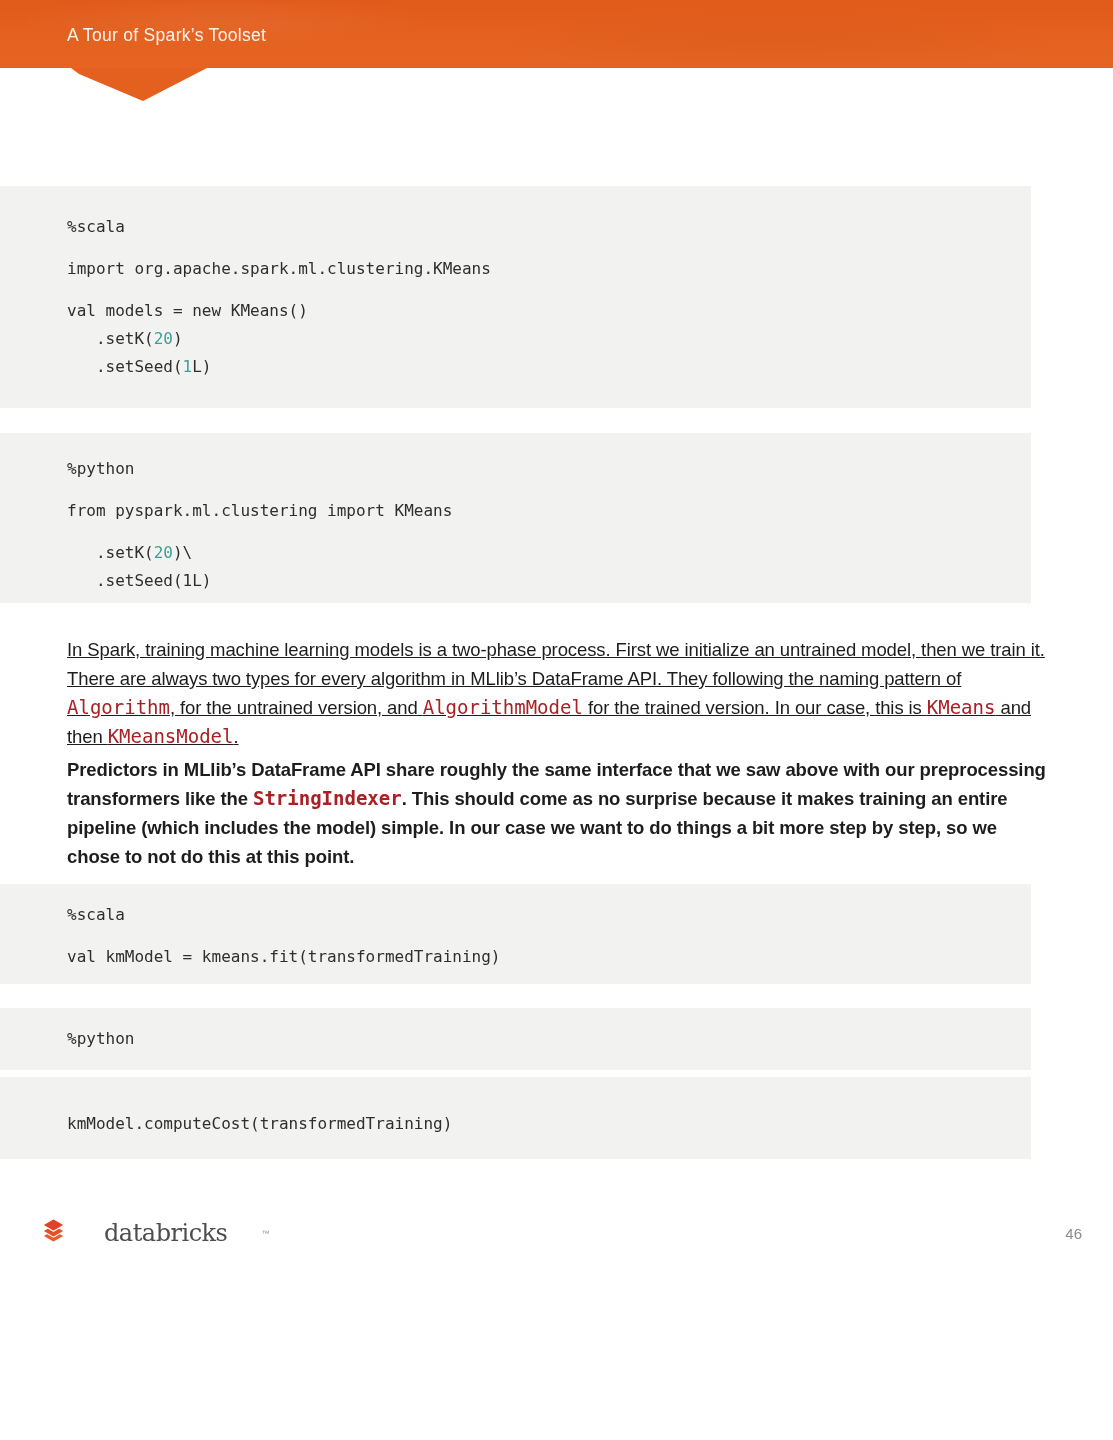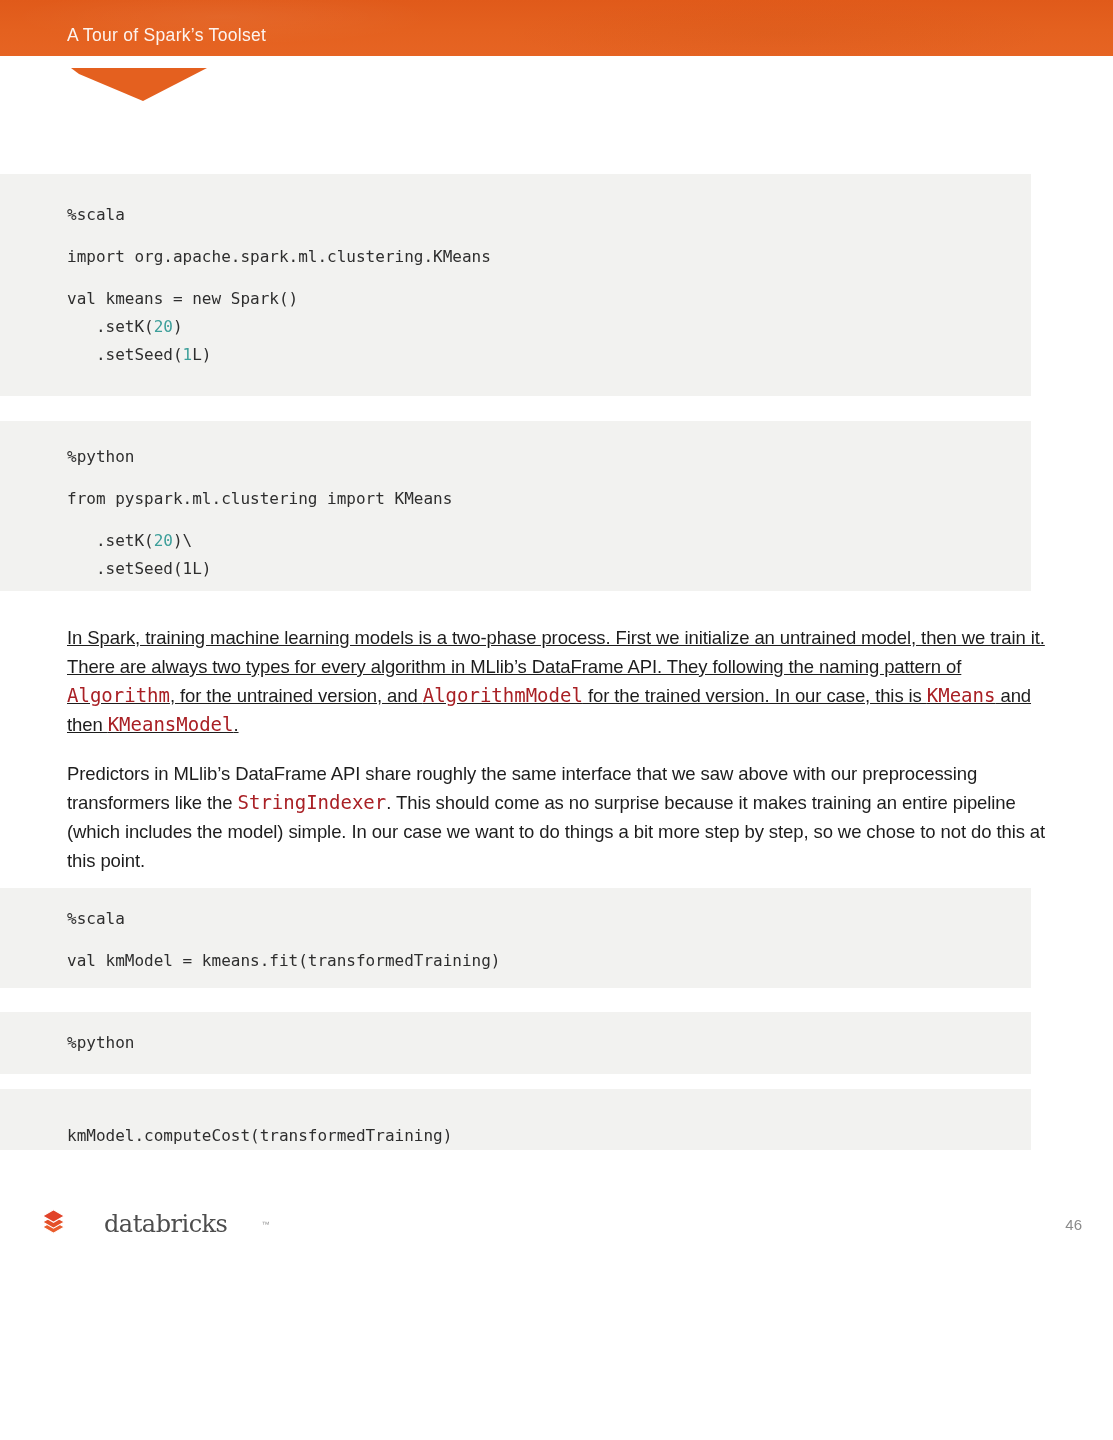--- a/index.html
+++ b/index.html
@@ -8,21 +8,21 @@
     width: 1113px;
     height: 1440px;
     background: #ffffff;
     overflow: hidden;
     font-family: "Liberation Sans", sans-serif;
   }
   .page { position: relative; width: 1113px; height: 1440px; }
 
   
   .banner {
-    height: 56px;
+    height: 68px;
     background: linear-gradient(180deg, #e05a1a 0%, #e4611f 55%, #e66423 100%);
     position: relative;
   }
   .banner-texture {
     position: absolute; inset: 0;
     background:
       radial-gradient(ellipse 300px 40px at 20% 30%, rgba(255,255,255,0.05), rgba(255,255,255,0) 70%),
       radial-gradient(ellipse 400px 50px at 70% 60%, rgba(140,40,0,0.06), rgba(140,40,0,0) 70%);
   }
   .banner-title {
@@ -55,33 +55,33 @@
     width: 1031px;
   }
   .code-line { height: 28px; line-height: 28px; white-space: pre; }
   .code-blank { height: 14px; }
   .tok-num { color: #3d9f9a; }
 
   .cb-0 { margin-top: 118px; padding-top: 27px; padding-bottom: 27px; }
   .cb-1 { margin-top: 25px;  padding-top: 22px; padding-bottom: 8px;  }
   .cb-2 { margin-top: 13px;  padding-top: 17px; padding-bottom: 13px; }
   .cb-3 { margin-top: 24px;  padding-top: 17px; padding-bottom: 3px;  }
-  .cb-4 { margin-top: 15px;  padding-top: 33px; }
+  .cb-4 { margin-top: 7px;  padding-top: 33px; padding-bottom: 21px; }
 
   
   .body-para {
     margin: 0 0 0 67px;
     width: 982px;
     font-size: 18.5px;
     line-height: 29px;
     letter-spacing: -0.1px;
     color: #1d1d1d;
   }
   .p-0 { margin-top: 32px; text-decoration: underline; }
-  .p-1 { margin-top: 20px; }
+  .p-1 { margin-top: 4px; font-weight: bold; }
   .p-2 { margin-top: 35px; }
   .inline-code {
     font-family: "DejaVu Sans Mono", "Liberation Mono", monospace;
     font-size: 19px;
     color: #a92025;
     letter-spacing: 0;
   }
 
   
   .footer {
@@ -114,21 +114,21 @@
   </div>
   <svg class="banner-chevron" viewBox="0 0 136 33" preserveAspectRatio="none">
     <polygon points="0,0 8,6 72,33 136,0" fill="#e4601f"></polygon>
   </svg>
 
   <div class="code-block cb-0">
       <div class="code-line"><span>%scala</span></div>
       <div class="code-blank"></div>
       <div class="code-line"><span>import org.apache.spark.ml.clustering.KMeans</span></div>
       <div class="code-blank"></div>
-      <div class="code-line"><span>val kmeans = new Spark()</span></div>
+      <div class="code-line"><span>val models = new KMeans()</span></div>
       <div class="code-line"><span>   .setK(</span><span class="tok-num">20</span><span>)</span></div>
       <div class="code-line"><span>   .setSeed(</span><span class="tok-num">1</span><span>L)</span></div>
     </div>
 
   <div class="code-block cb-1">
       <div class="code-line"><span>%python</span></div>
       <div class="code-blank"></div>
       <div class="code-line"><span>from pyspark.ml.clustering import KMeans</span></div>
       <div class="code-blank"></div>
       <div class="code-line"><span>   .setK(</span><span class="tok-num">20</span><span>)\</span></div>

